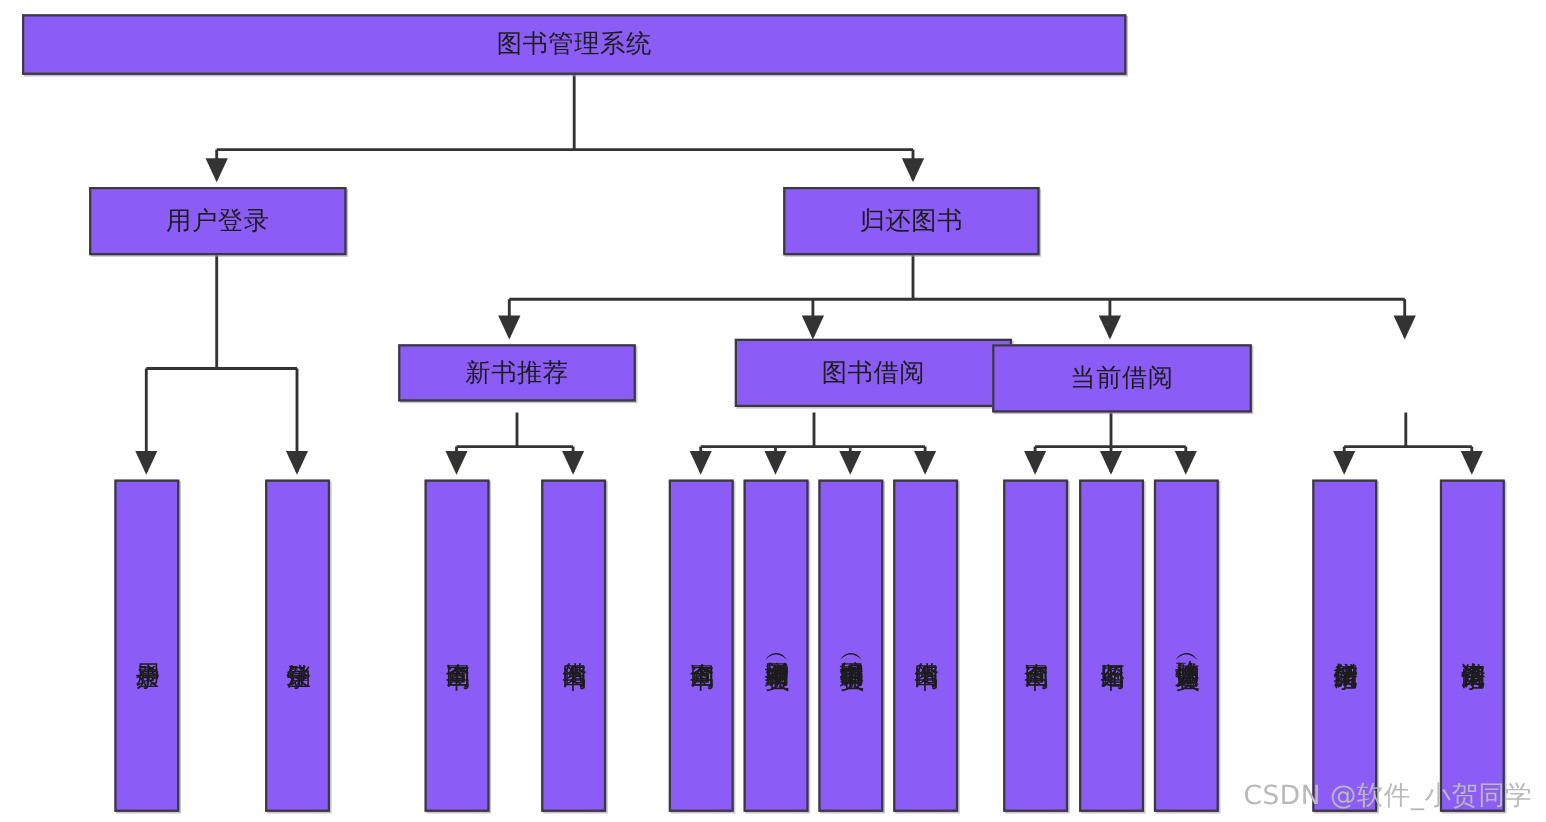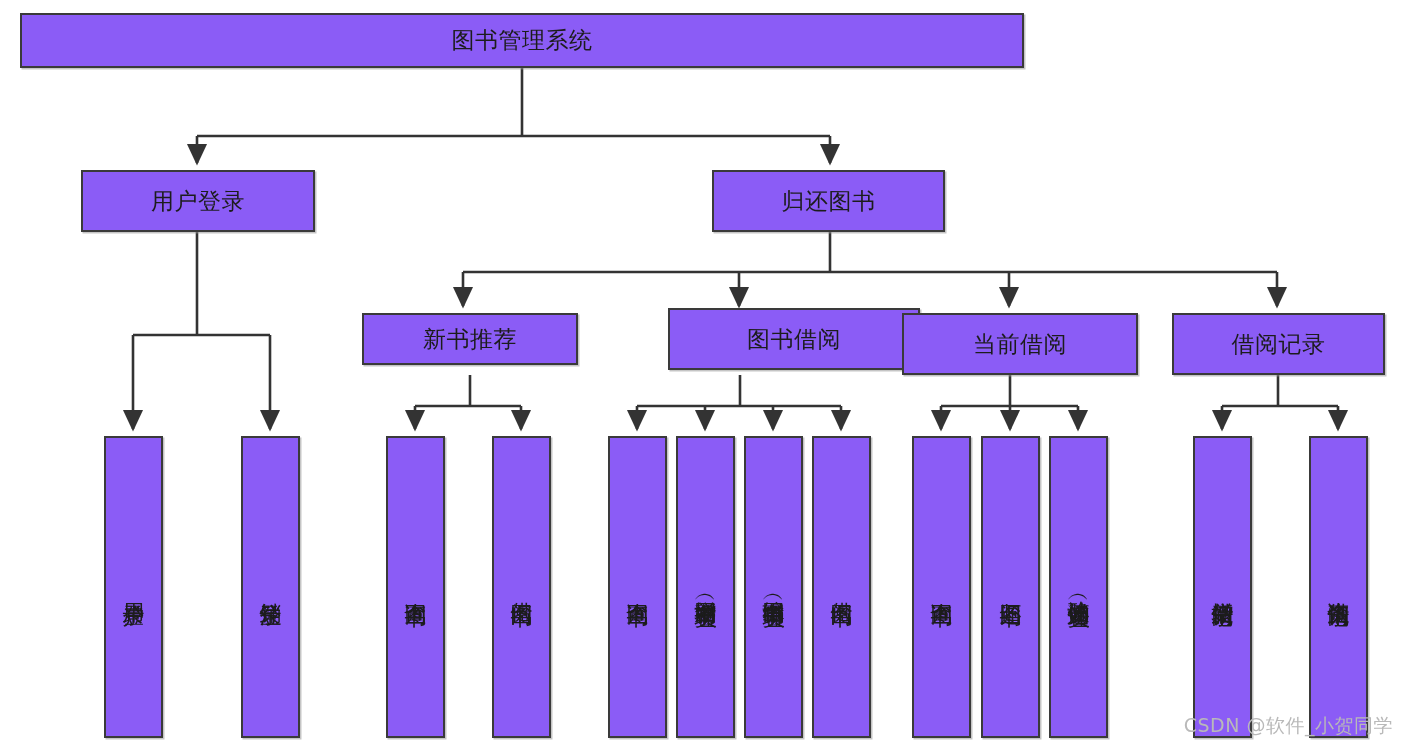--- a/index.html
+++ b/index.html
@@ -58,21 +58,21 @@
     text-orientation: upright;
     -webkit-writing-mode: vertical-rl;
     white-space: nowrap;
     text-align: center;
   }
   #watermark {
     position: absolute;
     right: 12px;
     bottom: 8px;
     color: #b9b9b9;
-    font-size: 19px;
+    font-size: 24px;
     letter-spacing: 0.5px;
     white-space: nowrap;
     pointer-events: none;
   }
 </style>
 </head>
 <body>
 
 <div id="diagram-root">
 
@@ -139,23 +139,20 @@
 
   <div class="node-box" style="left:362px; top:313px; width:216px; height:52px;">
     <span class="node-label-h">新书推荐</span>
   </div>
   <div class="node-box" style="left:632px; top:308px; width:252px; height:62px;margin-left:36px;">
     <span class="node-label-h">图书借阅</span>
   </div>
   <div class="node-box" style="left:902px; top:313px; width:236px; height:62px;">
     <span class="node-label-h">当前借阅</span>
   </div>
-  <div class="node-box" style="left:1172px; top:313px; width:213px; height:62px;">
-    <span class="node-label-h">借阅记录</span>
-  </div>
 
   <div class="node-box leaf" style="left:104px; top:436px; width:59px; height:302px;">
     <span class="node-label-v">用户登录</span>
   </div>
   <div class="node-box leaf" style="left:241px; top:436px; width:59px; height:302px;">
     <span class="node-label-v">注销登录</span>
   </div>
 
   <div class="node-box leaf" style="left:386px; top:436px; width:59px; height:302px;">
     <span class="node-label-v">查询图书</span>

